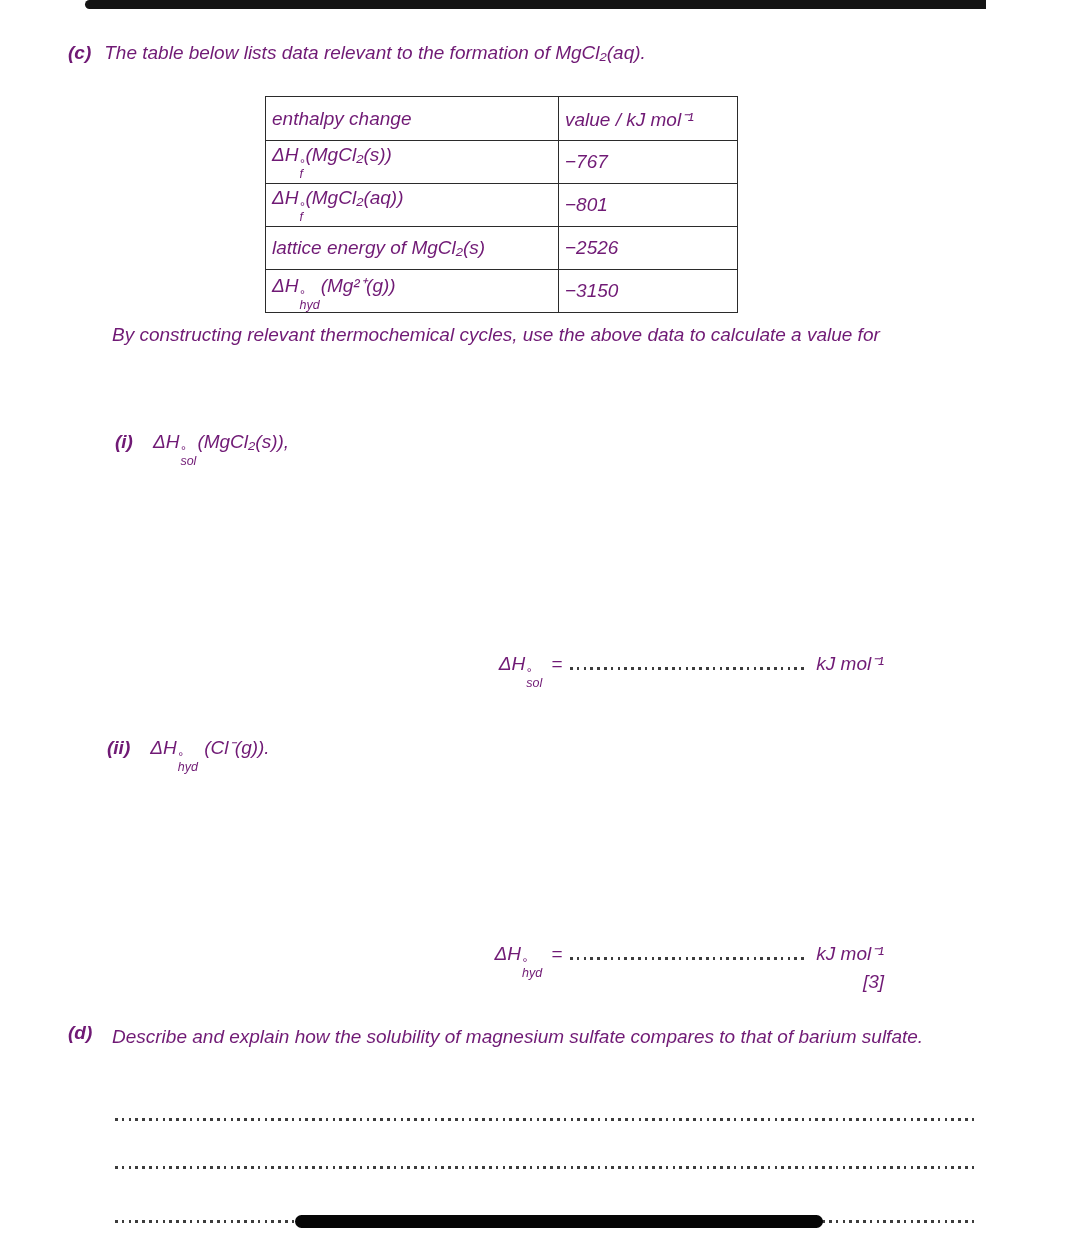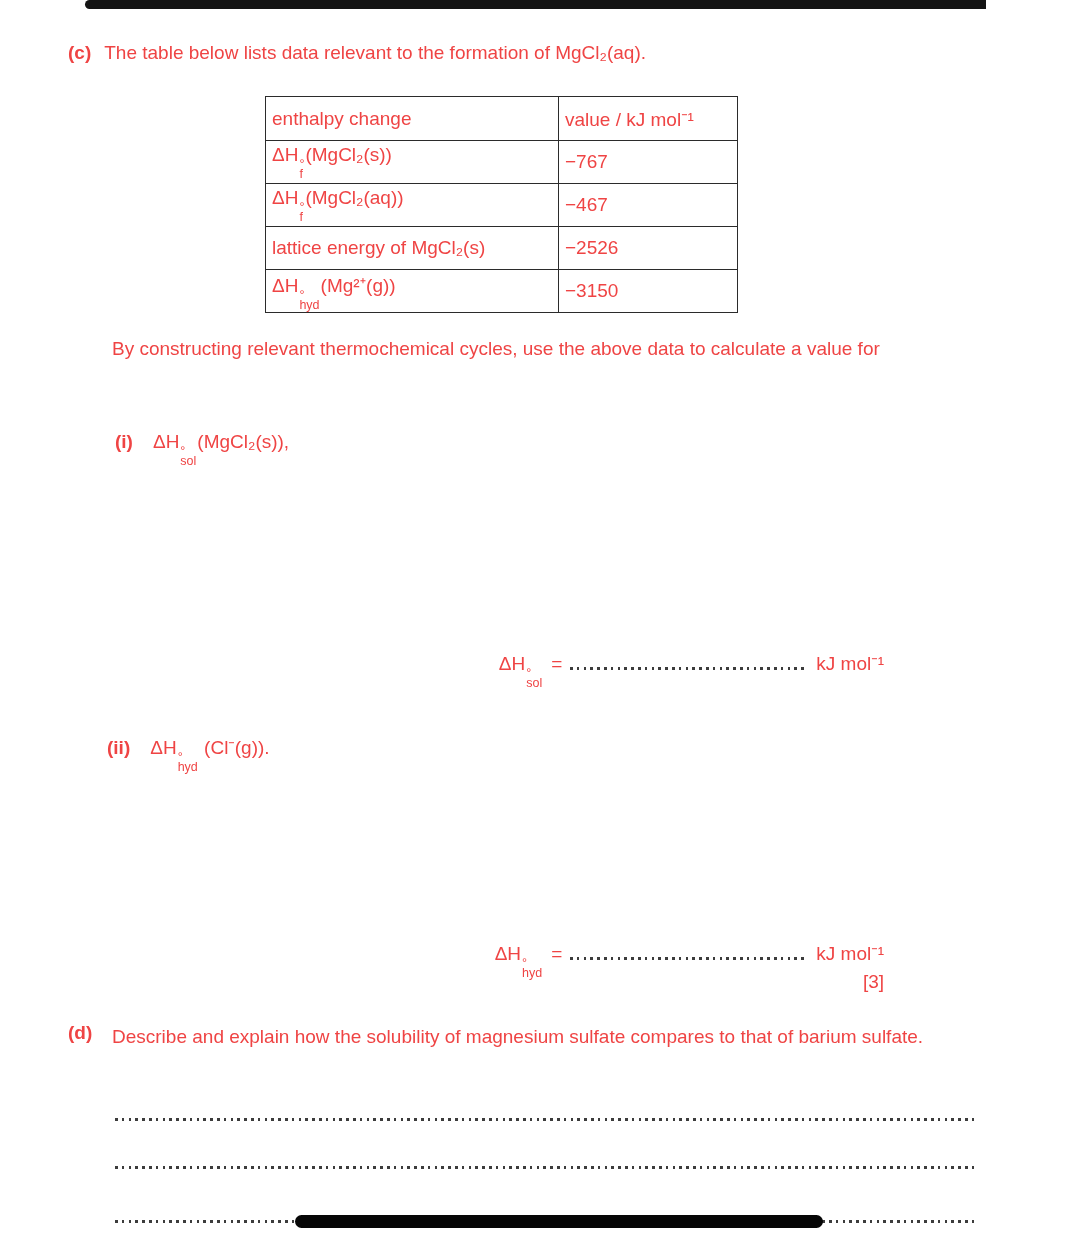--- a/index.html
+++ b/index.html
@@ -3,22 +3,23 @@
 <meta charset="utf-8">
 <style>
   * { margin:0; padding:0; box-sizing:border-box; }
   html, body { background:#ffffff; }
   .page {
     position:relative;
     width:986px; height:1243px;
     background:#ffffff;
     font-family:"Liberation Sans", sans-serif;
     font-size:19px;
-    color:#ef4444;
+    color:#701a75;
     overflow:hidden;
+    font-style:italic;
   }
   .top-bar {
     position:absolute; top:0; left:85px; width:995px; height:9px;
     background:#141414; border-radius:5px 0 0 5px;
   }
   .plabel { font-weight:bold; }
   .c-line { position:absolute; left:68px; top:42px; width:960px; }
   .c-line .plabel { margin-right:13px; }
 
   table.enth-table {
@@ -36,21 +37,21 @@
 
   .formula { white-space:nowrap; }
   .stk {
     display:inline-flex; flex-direction:column; align-items:flex-start;
     font-size:12.5px; line-height:10px;
     vertical-align:-7px; padding:0 1px 0 1px;
   }
   .stk .top { height:10px; }
   .stk .bot { height:11px; }
 
-  .instruction { position:absolute; left:112px; top:338px; width:900px; }
+  .instruction { position:absolute; left:112px; top:324px; width:900px; }
 
   .sub-q { position:absolute; white-space:nowrap; }
   .sub-q .plabel { margin-right:20px; }
   .part-i  { left:115px; top:392px;margin-top:39px; }
   .part-ii { left:107px; top:734px; }
 
   .ans-row {
     position:absolute; right:102px;
     display:flex; align-items:baseline; gap:8px;
     white-space:nowrap;
@@ -106,21 +107,21 @@
       </td>
       <td class="c2">−767</td>
     </tr>
     <tr>
       <td class="c1">
         <span class="formula"><span>ΔH</span><span class="stk">
                 <span class="top">°</span>
                 <span class="bot">f</span>
               </span><span>(MgCl₂(aq))</span></span>
       </td>
-      <td class="c2">−467</td>
+      <td class="c2">−801</td>
     </tr>
     <tr>
       <td class="c1">lattice energy of MgCl₂(s)</td>
       <td class="c2">−2526</td>
     </tr>
     <tr>
       <td class="c1">
         <span class="formula"><span>ΔH</span><span class="stk">
                 <span class="top">°</span>
                 <span class="bot">hyd</span>

